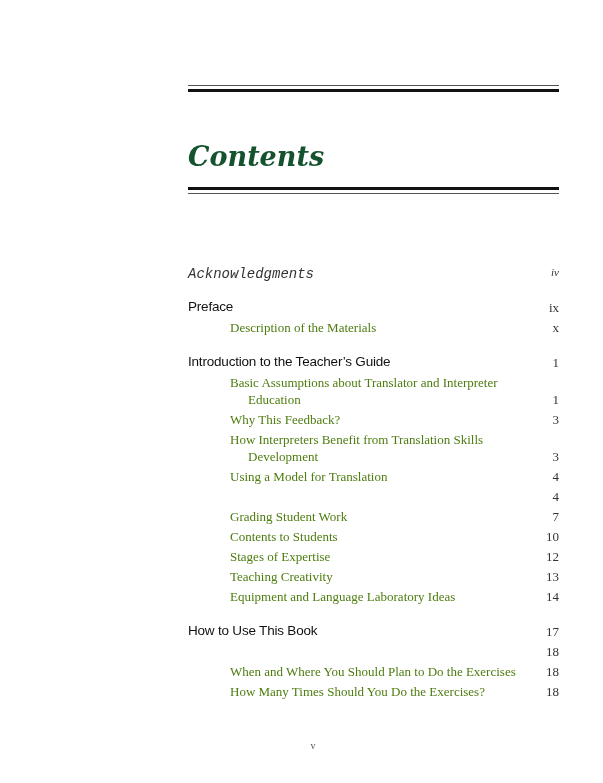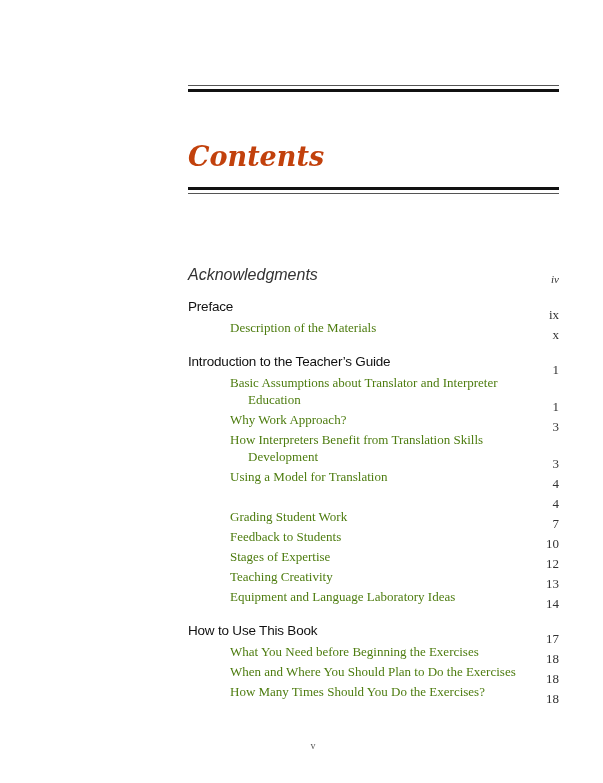--- a/index.html
+++ b/index.html
@@ -25,48 +25,47 @@
 
     .title {
       position: absolute;
       left: 188px;
       top: 139px;
       font-family: "DejaVu Serif", "Liberation Serif", serif;
       font-weight: bold;
       font-style: italic;
       font-size: 27px;
       line-height: 36px;
-      color: #c2410c;
+      color: #14532d;
       letter-spacing: 0px;
       margin: 0;
     }
 
     .toc-line {
       position: absolute;
       left: 188px;
       width: 371px;
       height: 20px;
     }
     .toc-line .label, .toc-line .page {
       position: absolute;
       white-space: nowrap;
     }
     .toc-line .page {
       right: 0;
       font-family: "Liberation Serif", "DejaVu Serif", serif;
       font-size: 13px;
       color: #333;
-      margin-top: 7px;
     }
 
     .front .label {
       left: 0;
-      font-family: Liberation Sans, sans-serif;
+      font-family: Liberation Mono, monospace;
       font-style: italic;
-      font-size: 16px;
+      font-size: 14px;
       color: #333;
       top: 3px;
     }
     .front .page {
       font-style: italic;
       font-size: 11px;
       top: 3px;
     }
 
     .chapter .label {
@@ -132,21 +131,21 @@
   </div>
   <div class="toc-line section" style="top:373px;">
     <span class="label">Basic Assumptions about Translator and Interpreter</span>
     <span class="page"></span>
   </div>
   <div class="toc-line section cont" style="top:390px;">
     <span class="label">Education</span>
     <span class="page">1</span>
   </div>
   <div class="toc-line section" style="top:410px;">
-    <span class="label">Why Work Approach?</span>
+    <span class="label">Why This Feedback?</span>
     <span class="page">3</span>
   </div>
   <div class="toc-line section" style="top:430px;">
     <span class="label">How Interpreters Benefit from Translation Skills</span>
     <span class="page"></span>
   </div>
   <div class="toc-line section cont" style="top:447px;">
     <span class="label">Development</span>
     <span class="page">3</span>
   </div>
@@ -155,42 +154,41 @@
     <span class="page">4</span>
   </div>
   <div class="toc-line section" style="top:487px;">
     <span class="page">4</span>
   </div>
   <div class="toc-line section" style="top:507px;">
     <span class="label">Grading Student Work</span>
     <span class="page">7</span>
   </div>
   <div class="toc-line section" style="top:527px;">
-    <span class="label">Feedback to Students</span>
+    <span class="label">Contents to Students</span>
     <span class="page">10</span>
   </div>
   <div class="toc-line section" style="top:547px;">
     <span class="label">Stages of Expertise</span>
     <span class="page">12</span>
   </div>
   <div class="toc-line section" style="top:567px;">
     <span class="label">Teaching Creativity</span>
     <span class="page">13</span>
   </div>
   <div class="toc-line section" style="top:587px;">
     <span class="label">Equipment and Language Laboratory Ideas</span>
     <span class="page">14</span>
   </div>
 
   <div class="toc-line chapter" style="top:622px;">
     <span class="label">How to Use This Book</span>
     <span class="page">17</span>
   </div>
   <div class="toc-line section" style="top:642px;">
-    <span class="label">What You Need before Beginning the Exercises</span>
     <span class="page">18</span>
   </div>
   <div class="toc-line section" style="top:662px;">
     <span class="label">When and Where You Should Plan to Do the Exercises</span>
     <span class="page">18</span>
   </div>
   <div class="toc-line section" style="top:682px;">
     <span class="label">How Many Times Should You Do the Exercises?</span>
     <span class="page">18</span>
   </div>

